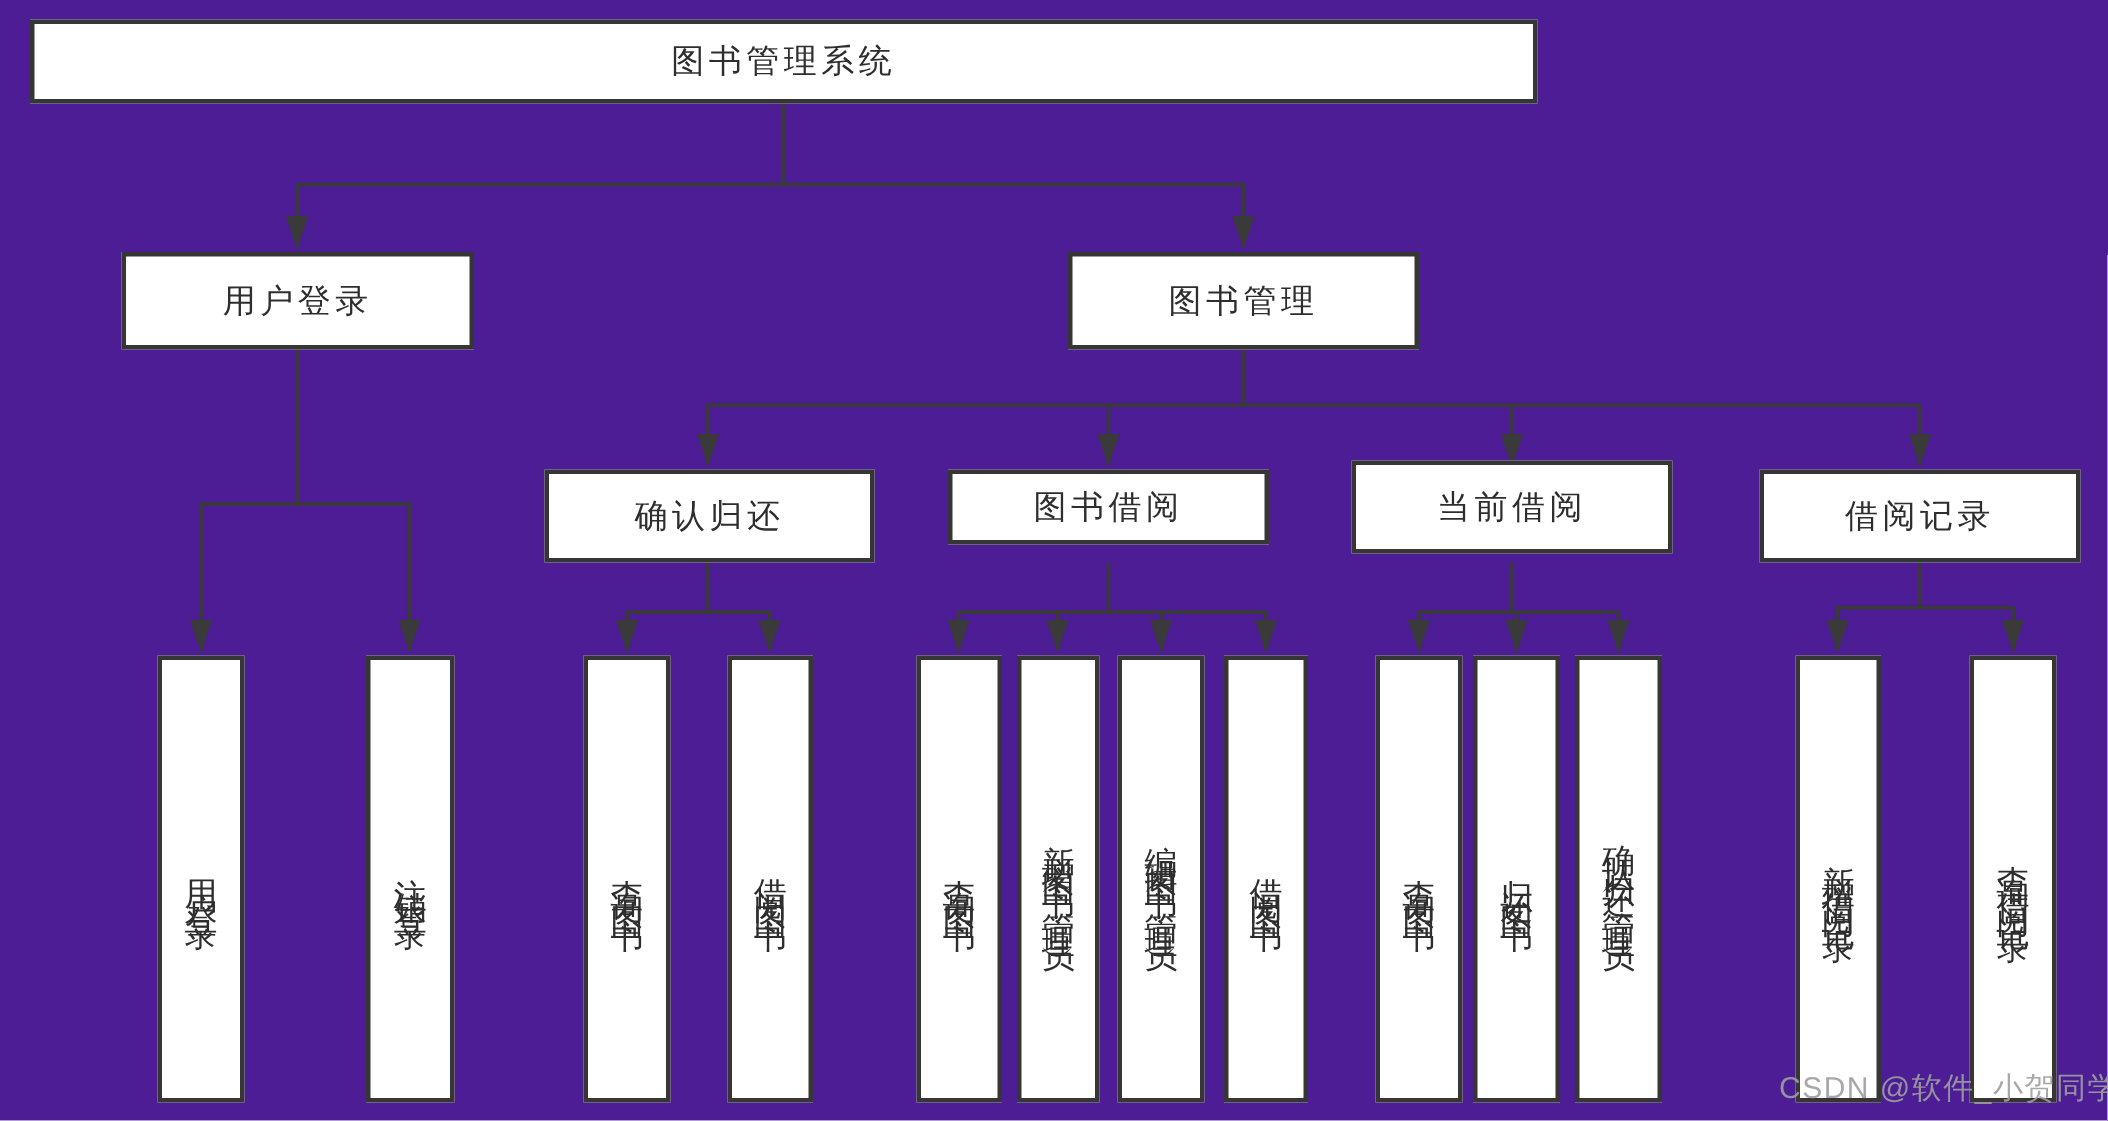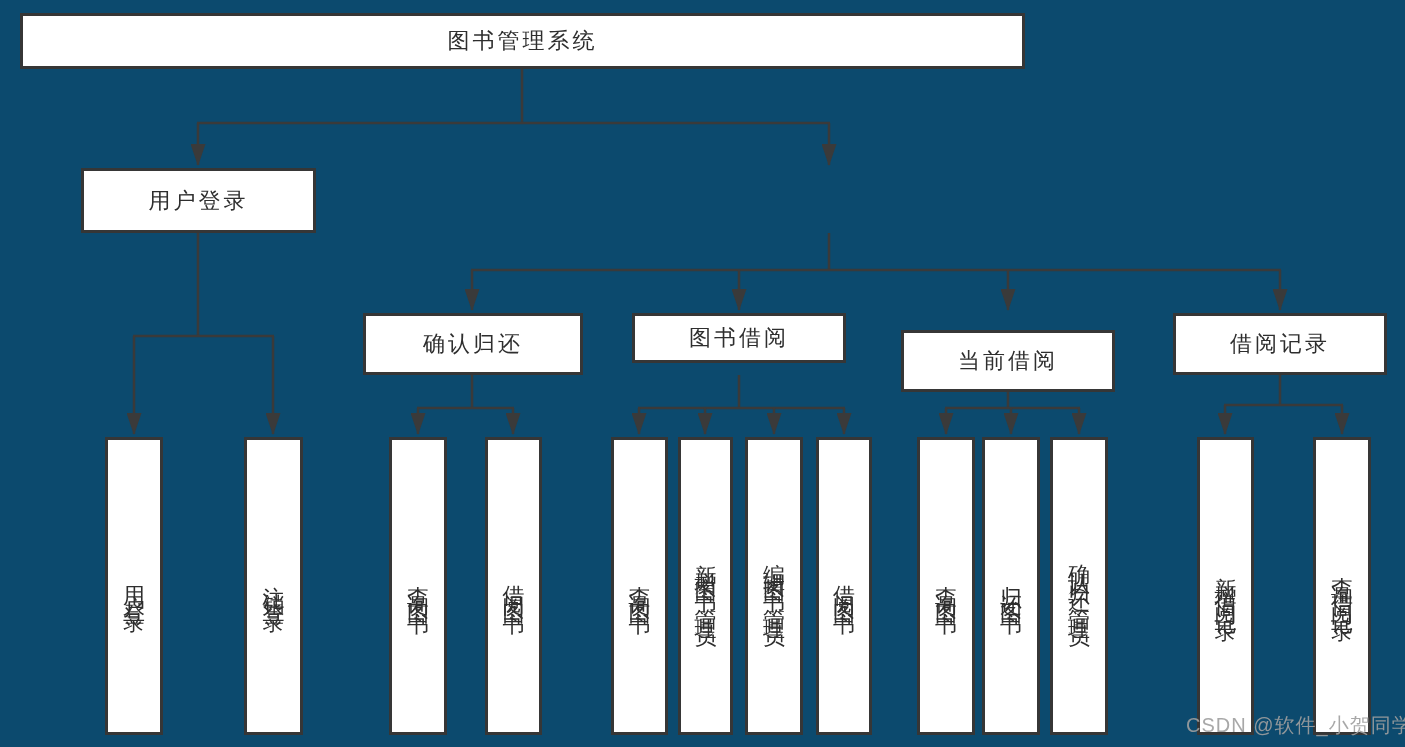--- a/index.html
+++ b/index.html
@@ -1,21 +1,21 @@
 <!DOCTYPE html>
 <html><head>
 <meta charset="utf-8">
 <style>
   * { margin: 0; padding: 0; box-sizing: border-box; }
   html, body { background: #ffffff; }
   #canvas {
     position: relative;
     width: 1405px;
     height: 747px;
-    background: #0c4a6e;
+    background: #4c1d95;
     font-family: "Liberation Sans", sans-serif;
     color: #303030;
     overflow: hidden;
   }
   #wires {
     position: absolute;
     left: 0; top: 0;
     width: 1405px; height: 747px;
     pointer-events: none;
   }
@@ -110,28 +110,31 @@
     </g>
   </svg>
 
   <div class="node" style="left:20px; top:13px; width:1005px; height:56px;">
     <span class="hlabel">图书管理系统</span>
   </div>
 
   <div class="node" style="left:81px; top:168px; width:235px; height:65px;">
     <span class="hlabel">用户登录</span>
   </div>
+  <div class="node" style="left:712px; top:168px; width:234px; height:65px;">
+    <span class="hlabel">图书管理</span>
+  </div>
 
   <div class="node" style="left:363px; top:313px; width:220px; height:62px;">
     <span class="hlabel">确认归还</span>
   </div>
   <div class="node" style="left:632px; top:313px; width:214px; height:50px;">
     <span class="hlabel">图书借阅</span>
   </div>
-  <div class="node" style="left:901px; top:330px; width:214px; height:62px;">
+  <div class="node" style="left:901px; top:307px; width:214px; height:62px;">
     <span class="hlabel">当前借阅</span>
   </div>
   <div class="node" style="left:1173px; top:313px; width:214px; height:62px;">
     <span class="hlabel">借阅记录</span>
   </div>
 
   <div class="node vnode" style="left:105px; width:58px;">
     <span class="vlabel">用户登录</span>
   </div>
   <div class="node vnode" style="left:244px; width:59px;">

